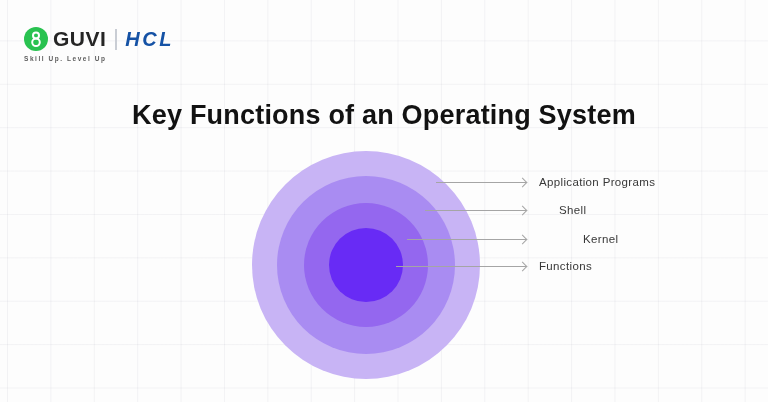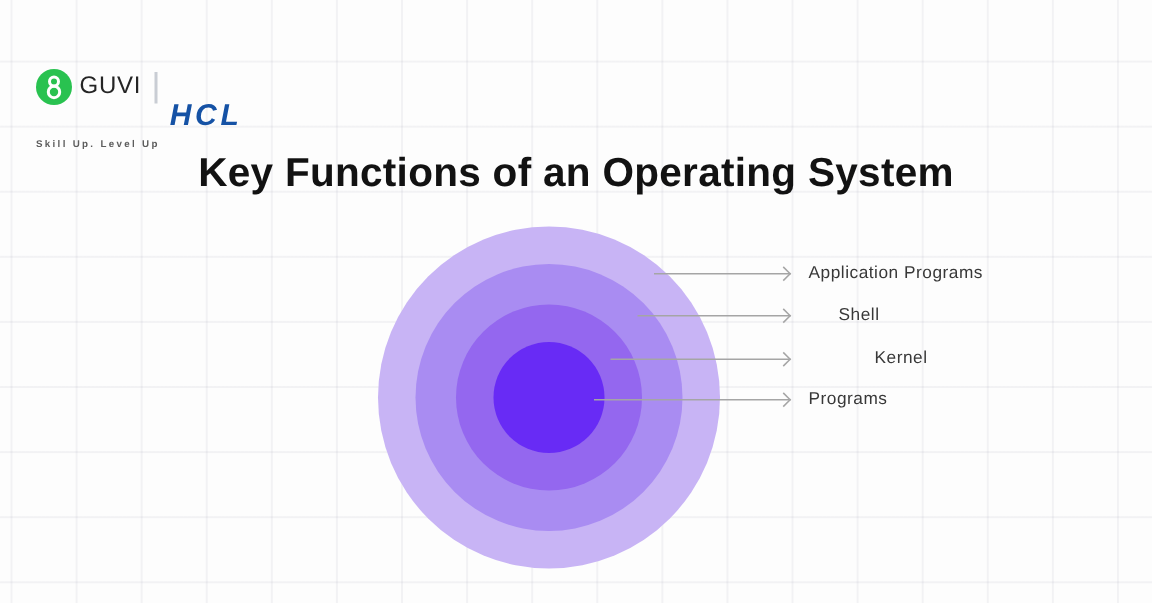--- a/index.html
+++ b/index.html
@@ -11,23 +11,23 @@
       linear-gradient(to right, rgba(100,100,130,0.07) 1px, transparent 1px),
       linear-gradient(to bottom, rgba(100,100,130,0.07) 1px, transparent 1px);
     background-size:43.4px 43.4px;
     background-position:7px -3px;
   }
 
   
   .brand{position:absolute;left:24px;top:27px;}
   .brand-row{display:flex;align-items:center;}
   .brand-icon{width:24px;height:24px;display:inline-block;line-height:0;}
-  .guvi-text{font-size:16px;font-weight:400;color:#252525;letter-spacing:0.5px;margin-left:5px;}
+  .guvi-text{font-size:21px;font-weight:700;color:#252525;letter-spacing:0.5px;margin-left:5px;}
   .brand-divider{width:2px;height:21px;background:#c9cdd4;margin:0 8px 0 9px;}
-  .hcl-text{font-size:20px;font-weight:700;font-style:italic;letter-spacing:2.5px;margin-top:39px;}
+  .hcl-text{font-size:20px;font-weight:700;font-style:italic;letter-spacing:2.5px;}
   .tagline{margin-top:4px;font-size:6.5px;font-weight:700;letter-spacing:1.55px;color:#5d5d5d;}
 
   
   .page-title{
     position:absolute;left:0;top:100px;width:100%;text-align:center;
     font-size:27px;font-weight:700;color:#121212;letter-spacing:0.2px;
   }
 
   
   .ring{position:absolute;border-radius:50%;}
@@ -87,15 +87,15 @@
   <div class="ring ring-3" style="background-color: rgb(104, 43, 245);"></div>
 
   <div class="arrow arrow-0"></div>
   <div class="arrow arrow-1"></div>
   <div class="arrow arrow-2"></div>
   <div class="arrow arrow-3"></div>
 
   <div class="layer-label label-0">Application Programs</div>
   <div class="layer-label label-1">Shell</div>
   <div class="layer-label label-2">Kernel</div>
-  <div class="layer-label label-3">Programs</div>
+  <div class="layer-label label-3">Functions</div>
 
 </div>
 
 </body></html>

